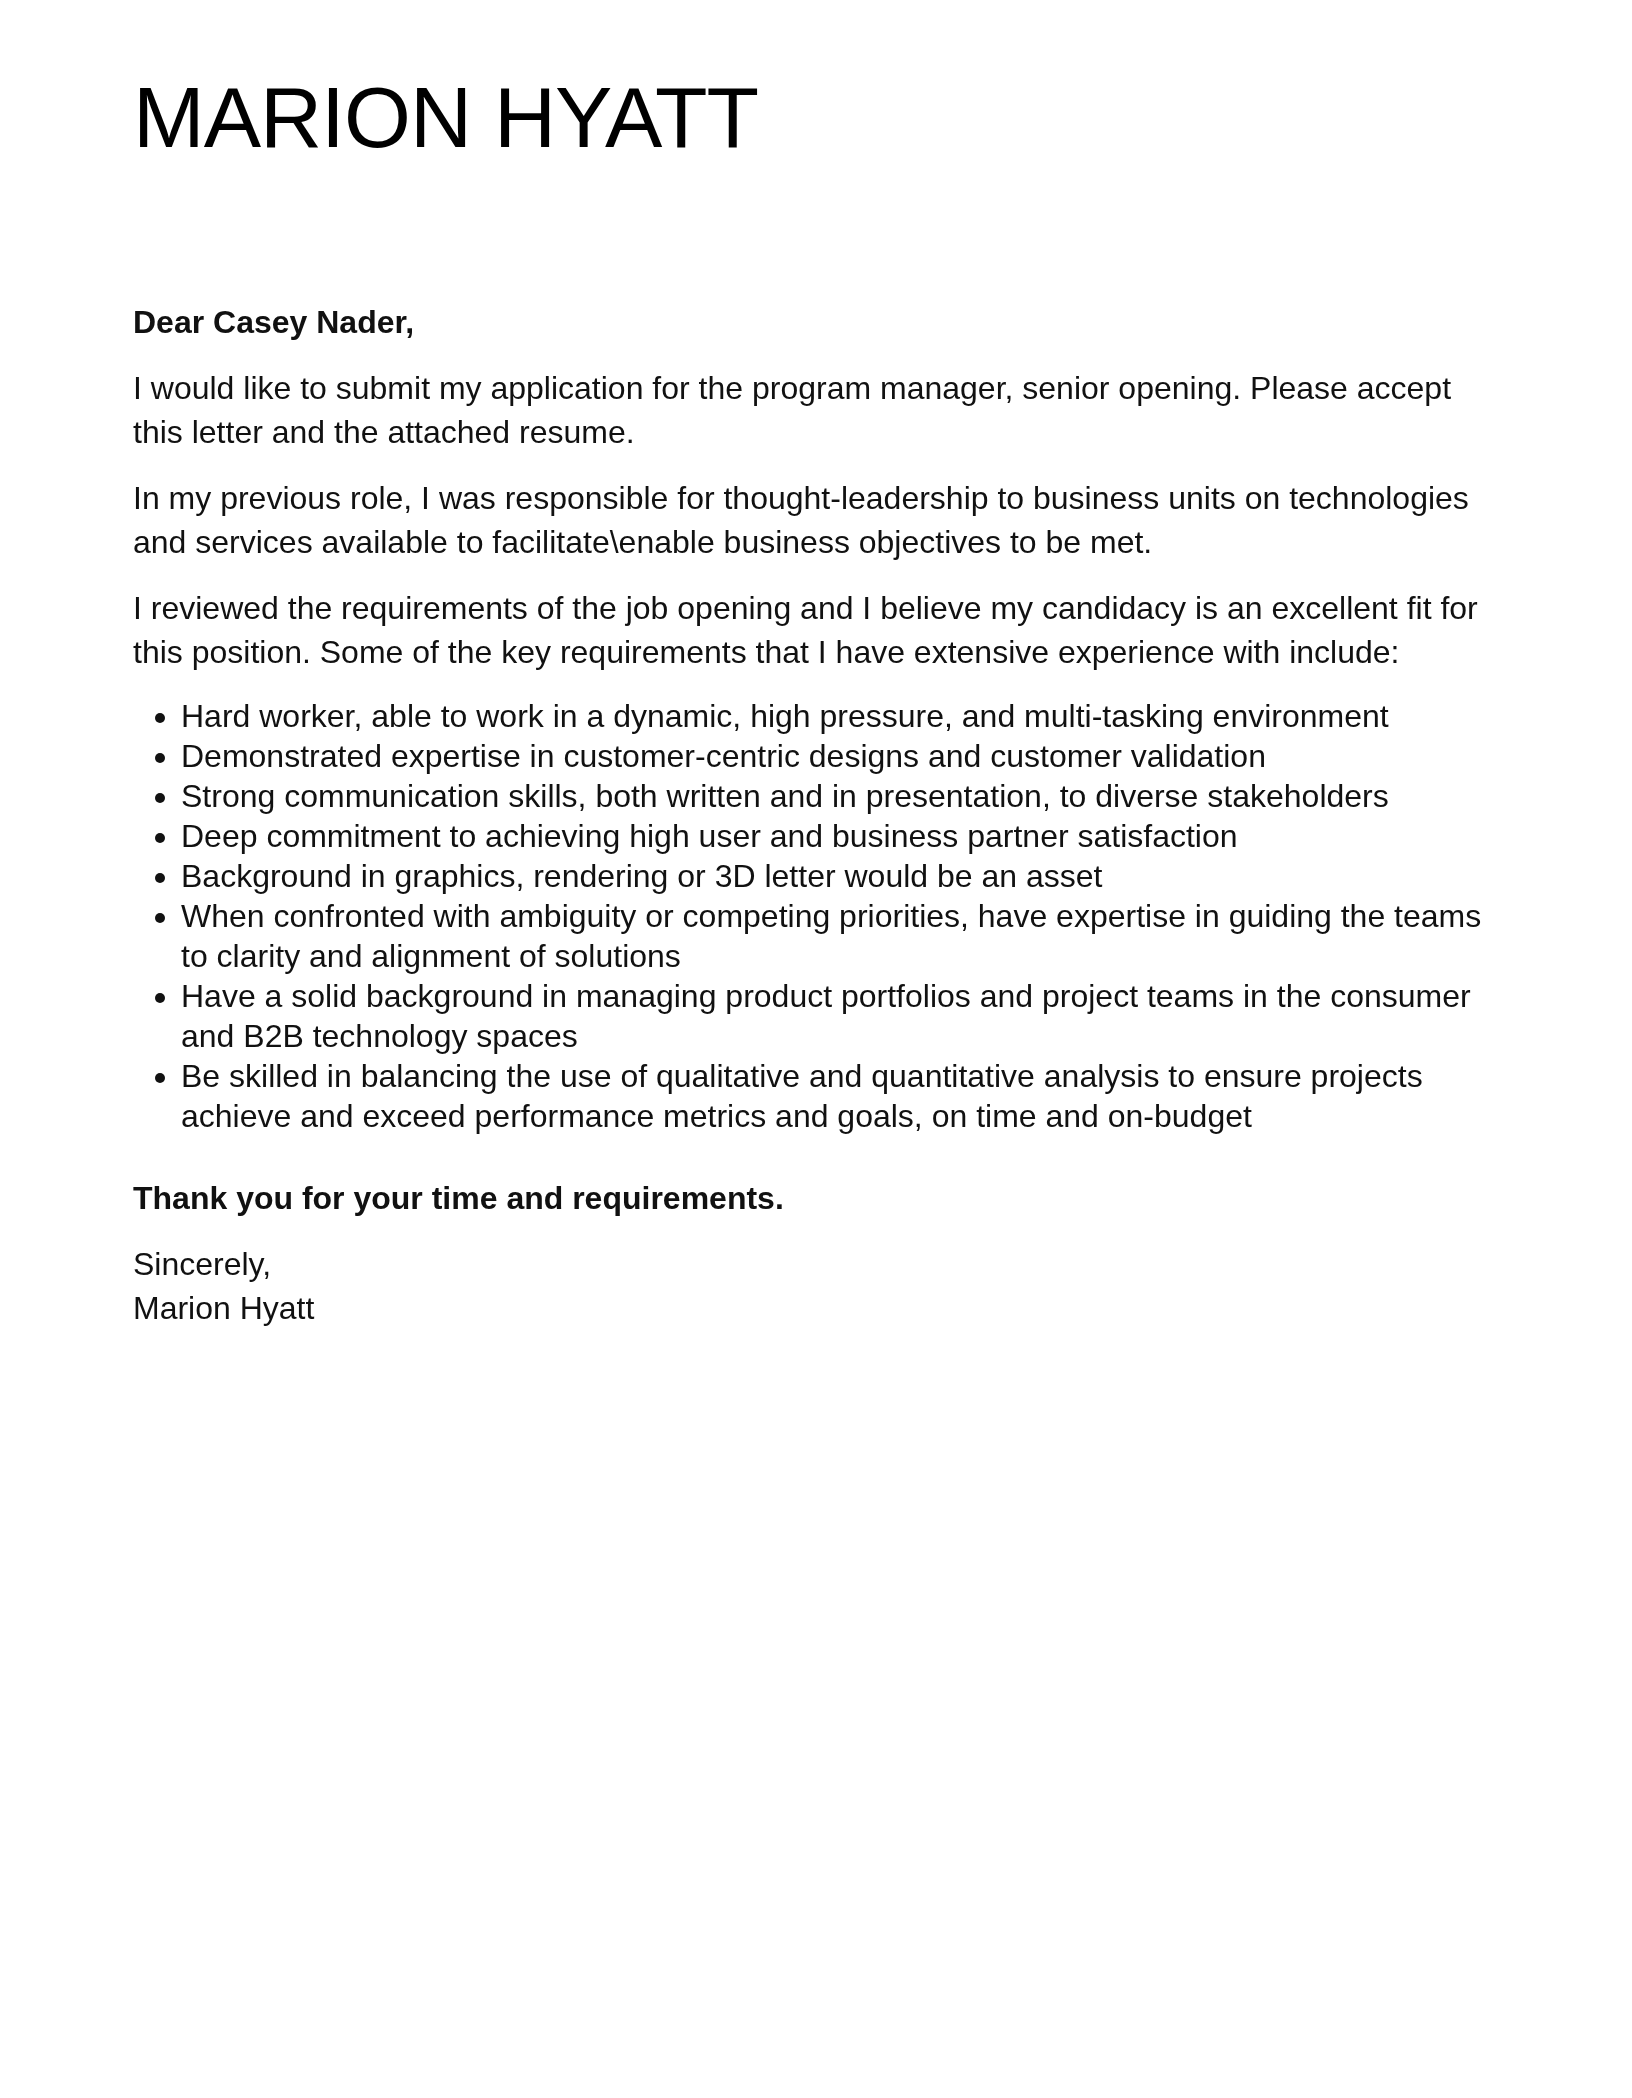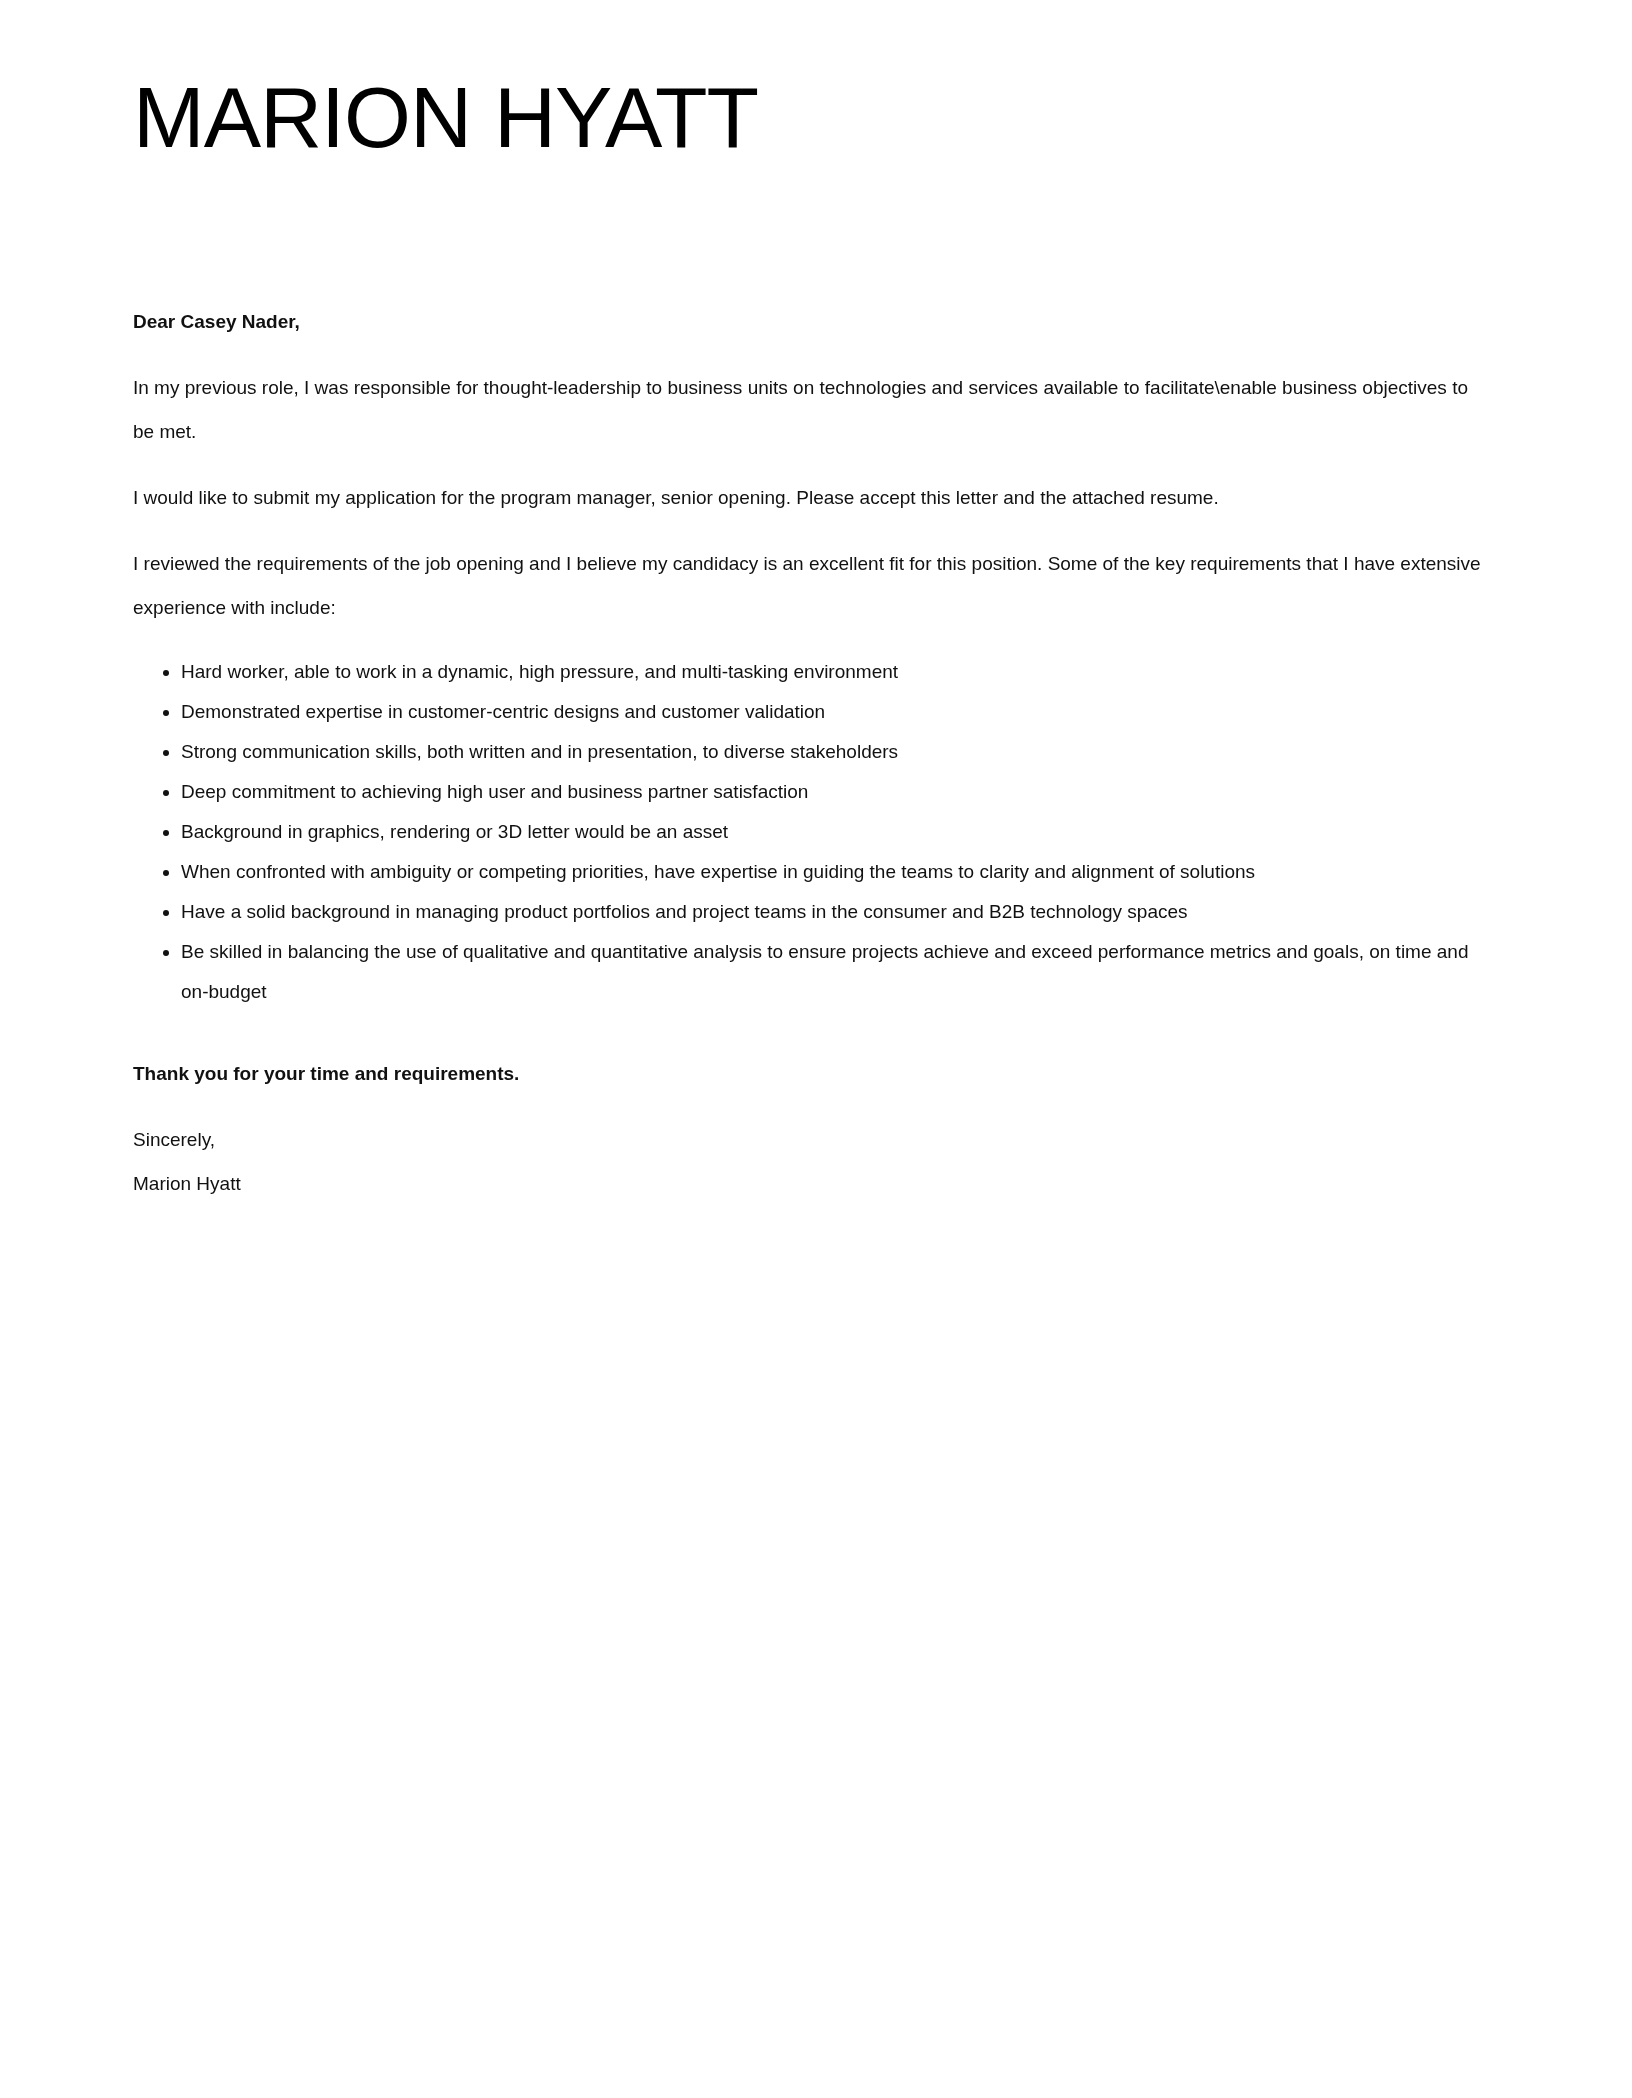--- a/index.html
+++ b/index.html
@@ -12,40 +12,40 @@
   .name {
     position: absolute; left: 0; top: 70px; margin: 0;
     font-size: 86px; font-weight: 400; letter-spacing: -1px; line-height: 1;
     color: #000;
   }
   .address {
     position: absolute; left: 850px; top: 82px;
     font-size: 30px; line-height: 46px; color: #111;
   }
   .address div { white-space: nowrap; }
-  .body { position: absolute; left: 0; top: 296px; width: 1360px; font-size: 19px; line-height: 44px; }
+  .body { position: absolute; left: 0; top: 296px; width: 1360px; font-size: 32px; line-height: 44px; }
   .salutation { font-weight: 700; margin: 0 0 22px 0; }
   p { margin: 0 0 22px 0; }
   ul { margin: 0 0 40px 0; padding-left: 48px; }
   ul li { line-height: 40px; padding-left: 0; }
   .closing { font-weight: 700; margin: 0 0 22px 0; }
   .signoff div { line-height: 44px; }
 </style>
 </head>
 <body>
 
 <div class="page">
   <div class="header">
     <h1 class="name">MARION HYATT</h1>
   </div>
 
   <div class="body">
     <div class="salutation">Dear Casey Nader,</div>
+    <p>I would like to submit my application for the program manager, senior opening. Please accept this letter and the attached resume.</p>
     <p>In my previous role, I was responsible for thought-leadership to business units on technologies and services available to facilitate\enable business objectives to be met.</p>
-    <p>I would like to submit my application for the program manager, senior opening. Please accept this letter and the attached resume.</p>
     <p>I reviewed the requirements of the job opening and I believe my candidacy is an excellent fit for this position. Some of the key requirements that I have extensive experience with include:</p>
     <ul>
       <li>Hard worker, able to work in a dynamic, high pressure, and multi-tasking environment</li>
       <li>Demonstrated expertise in customer-centric designs and customer validation</li>
       <li>Strong communication skills, both written and in presentation, to diverse stakeholders</li>
       <li>Deep commitment to achieving high user and business partner satisfaction</li>
       <li>Background in graphics, rendering or 3D letter would be an asset</li>
       <li>When confronted with ambiguity or competing priorities, have expertise in guiding the teams to clarity and alignment of solutions</li>
       <li>Have a solid background in managing product portfolios and project teams in the consumer and B2B technology spaces</li>
       <li>Be skilled in balancing the use of qualitative and quantitative analysis to ensure projects achieve and exceed performance metrics and goals, on time and on-budget</li>

